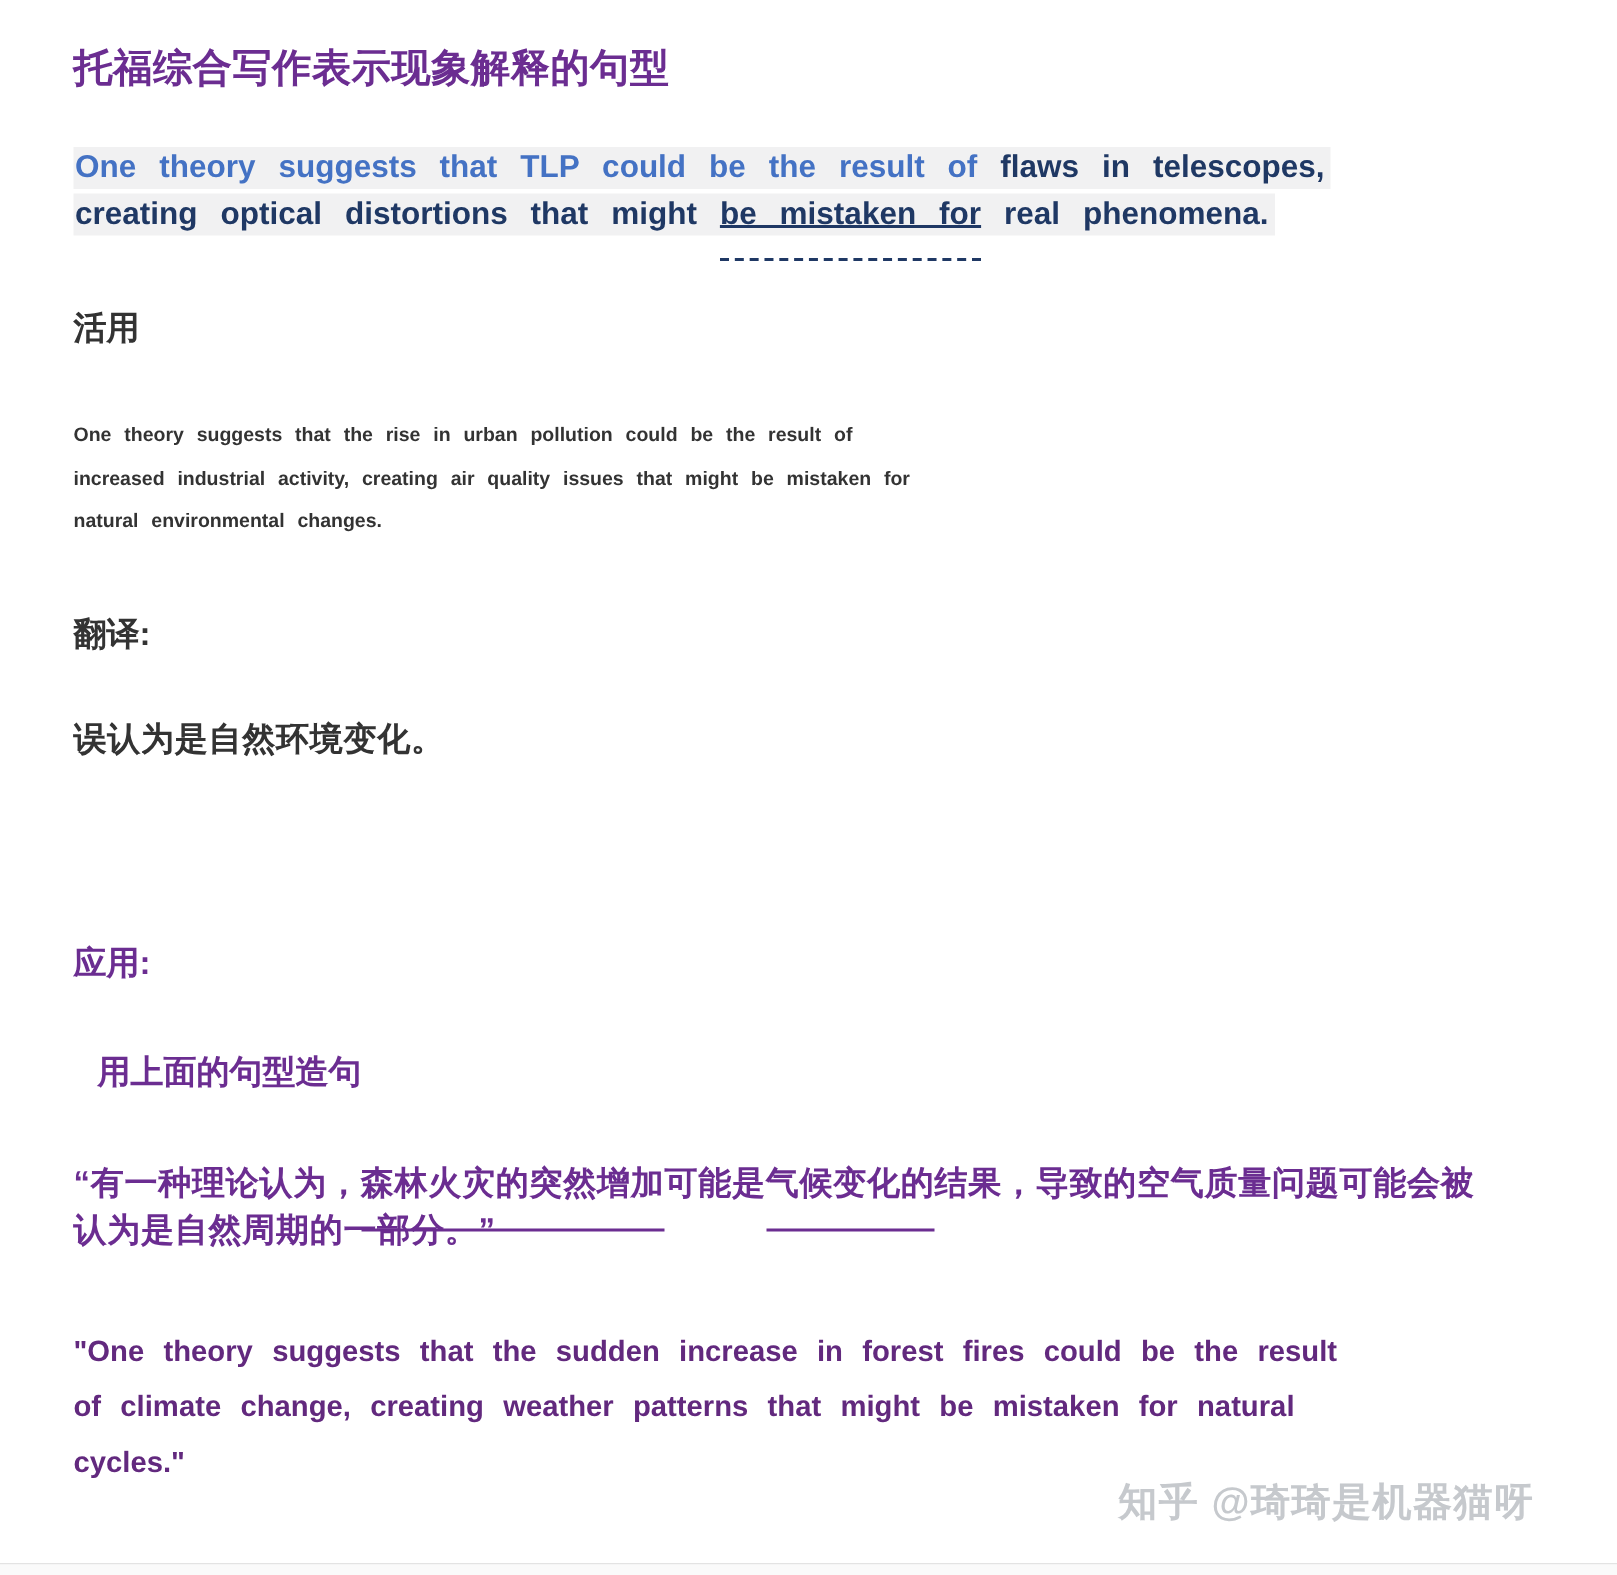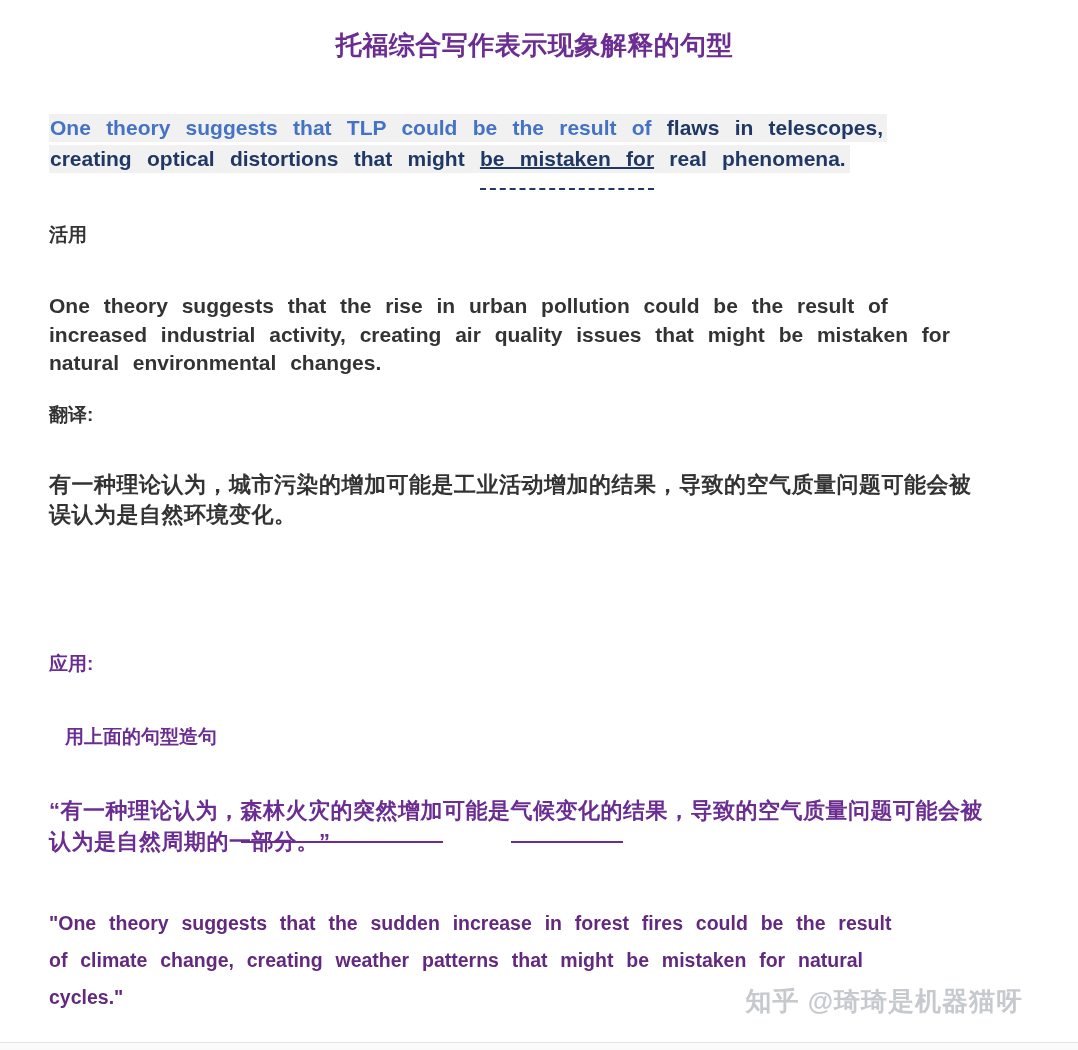--- a/index.html
+++ b/index.html
@@ -6,43 +6,43 @@
   body{
     width:1078px;height:1050px;position:relative;overflow:hidden;
     background:#ffffff;
     font-family:"Liberation Sans","DejaVu Sans",sans-serif;
     font-weight:700;
     color:#333333;
   }
   .page{padding:30px 58px 0 49px;}
 
   .title{
-    font-size:26px;line-height:30px;color:#6B2D91;letter-spacing:0.5px;text-align:center;
+    font-size:26px;line-height:30px;color:#6B2D91;letter-spacing:0.5px;
   }
 
   
-  .hl{margin-top:52px;font-size:21px;line-height:31px;word-spacing:0.45em;}
+  .hl{margin-top:36px;font-size:21px;line-height:31px;word-spacing:0.45em;}
   .hl .line{white-space:nowrap;}
   .hl-bg{background:#F1F1F2;padding:2px 4px 3px 1px;}
   .c-blue{color:#4472C4;}
   .c-navy{color:#1F3864;}
   .u2{
     text-decoration:underline;
     text-decoration-thickness:2px;
     border-bottom:2px dashed #1F3864;
     padding-bottom:18px;
   }
 
-  .h2{margin-top:48px;font-size:19px;line-height:25px;color:#333333;}
+  .h2{margin-top:48px;font-size:22px;line-height:25px;color:#333333;}
   .h2.purple{color:#6B2D91;}
-  .h2.tr{margin-top:24px;}
+  .h2.tr{margin-top:48px;}
   .h2.app{margin-top:121px;}
   .h2.sub{margin-top:48px;margin-left:16px;}
 
-  .para-en{margin-top:45px;font-size:21px;line-height:28.5px;color:#333333;word-spacing:0.38em;}
+  .para-en{margin-top:45px;font-size:13px;line-height:28.5px;color:#333333;word-spacing:0.38em;}
   .para-en .line{white-space:nowrap;}
 
   .para-cn{margin-top:43px;font-size:22px;line-height:30px;color:#333333;}
   .para-cn .line{white-space:nowrap;letter-spacing:0.5px;}
 
   .app-cn{margin-top:46px;font-size:22px;line-height:31px;color:#6B2D91;}
   .app-cn .line{white-space:nowrap;letter-spacing:0.5px;}
   .u-solid{border-bottom:2px solid #6B2D91;padding-bottom:18px;}
 
   .app-en{margin-top:48px;font-size:19.5px;line-height:37px;color:#62297E;word-spacing:0.38em;}
@@ -73,21 +73,20 @@
 
   <div class="para-en">
     <div class="line">One theory suggests that the rise in urban pollution could be the result of</div>
     <div class="line">increased industrial activity, creating air quality issues that might be mistaken for</div>
     <div class="line">natural environmental changes.</div>
   </div>
 
   <div class="h2 tr">翻译:</div>
 
   <div class="para-cn">
-    <div class="line">有一种理论认为，城市污染的增加可能是工业活动增加的结果，导致的空气质量问题可能会被</div>
     <div class="line">误认为是自然环境变化。</div>
   </div>
 
   <div class="h2 purple app">应用:</div>
 
   <div class="h2 purple sub">用上面的句型造句</div>
 
   <div class="app-cn">
     <div class="line"><span>“有一种理论认为，</span><span class="u-solid">森林火灾的突然增加</span><span>可能是</span><span class="u-solid">气候变化的</span><span>结果，导致的空气质量问题可能会被</span></div>
     <div class="line">认为是自然周期的一部分。”</div>

